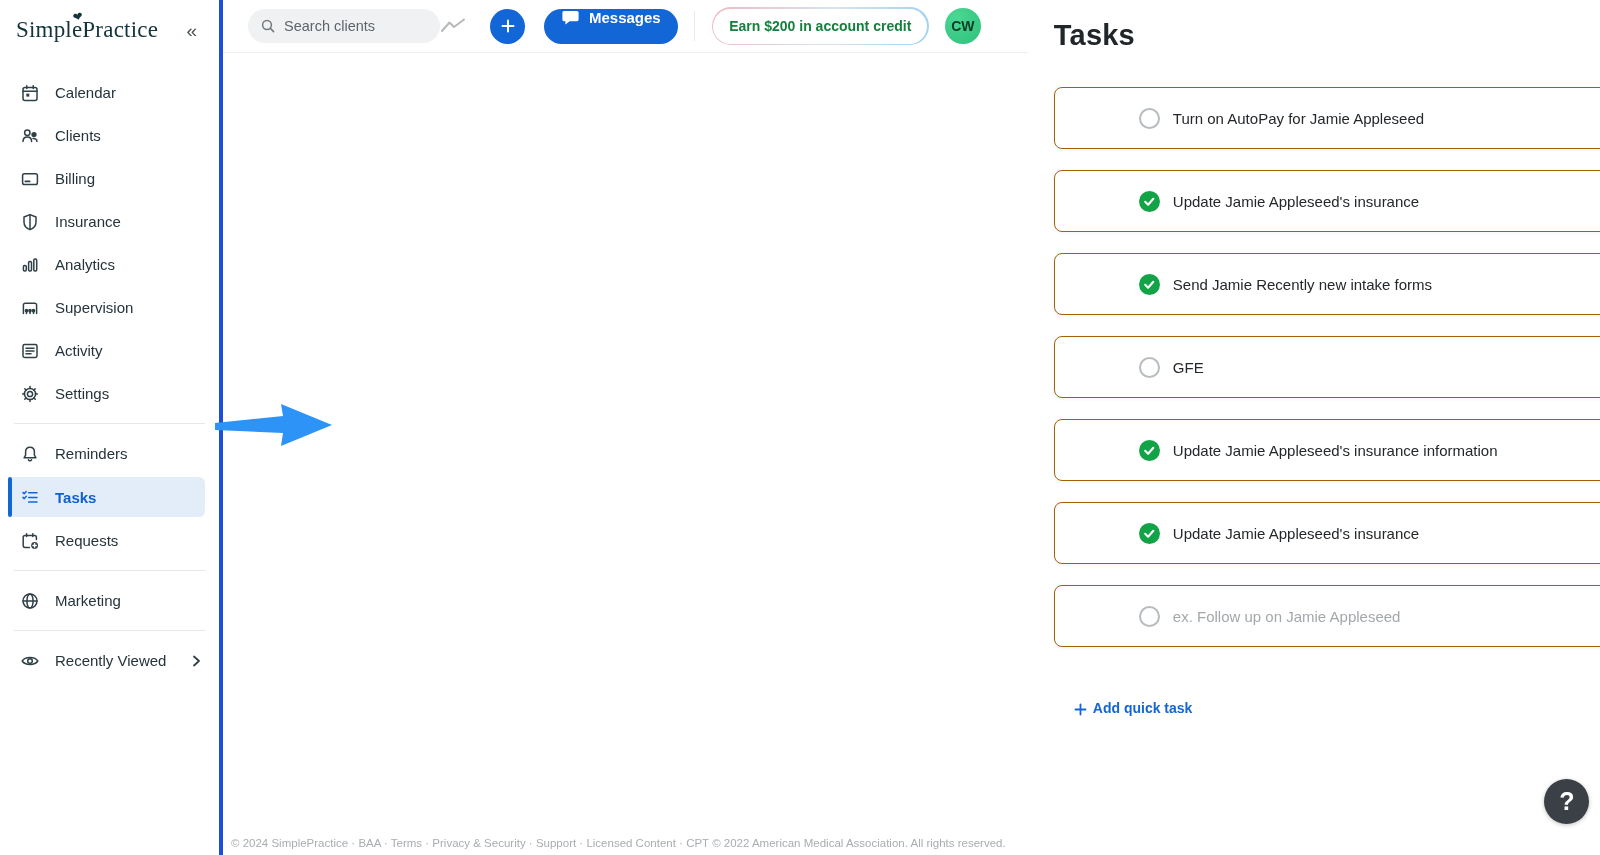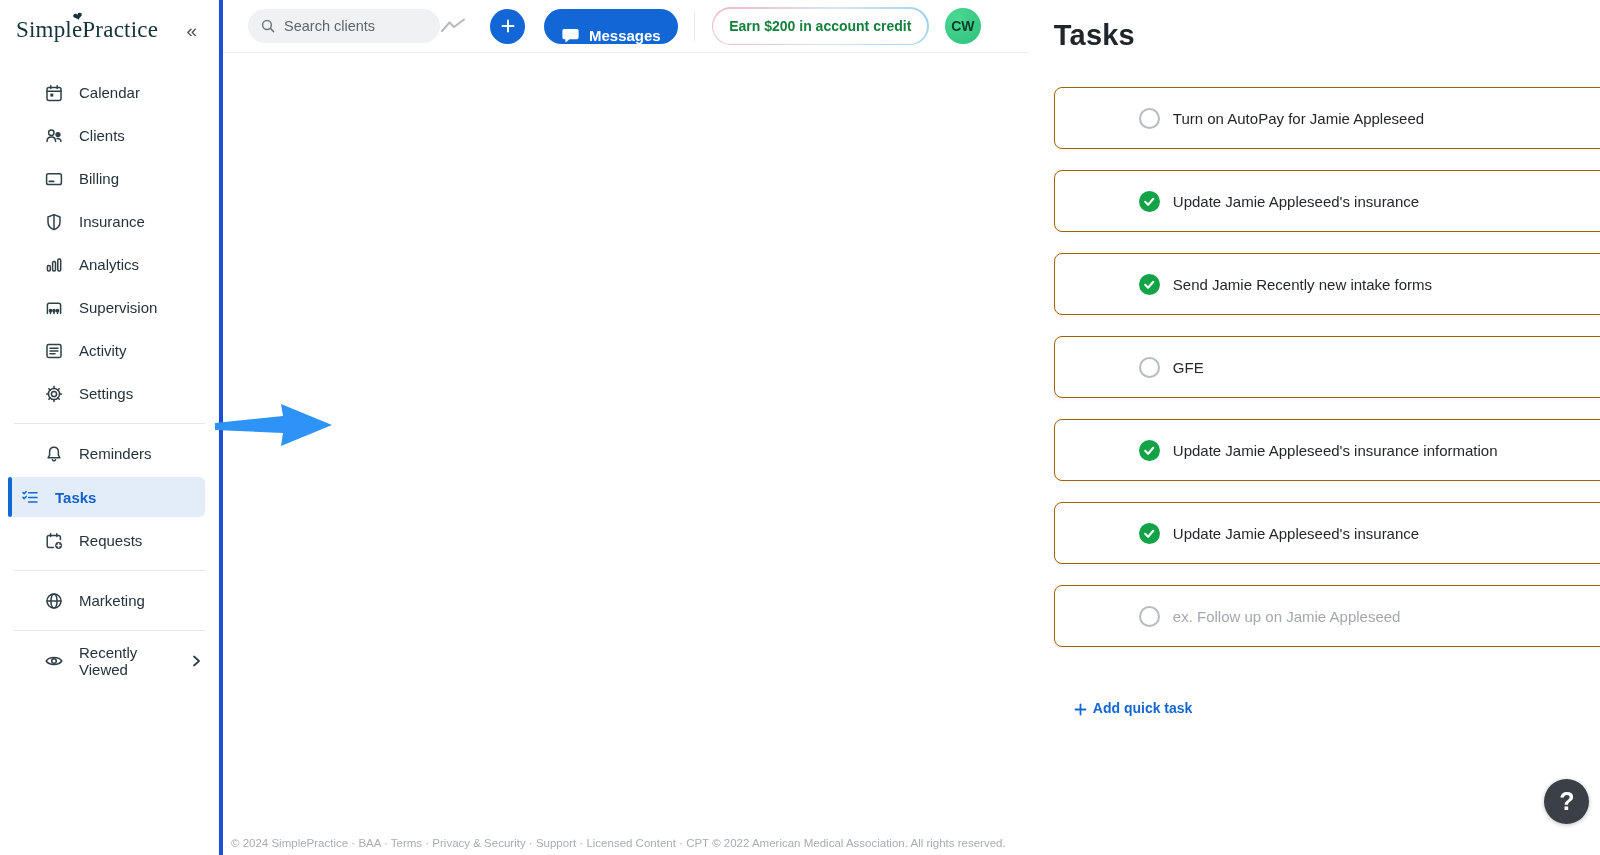--- a/index.html
+++ b/index.html
@@ -7,40 +7,40 @@
   body { font-family:"Liberation Sans", sans-serif; background:#fff; color:#22282d; }
   .app { position:relative; display:flex; width:1600px; height:855px; }
 
   
   .sidebar { width:223px; flex-shrink:0; background:#fff; border-right:4px solid #1d4ed8; display:flex; flex-direction:column; }
   .sidebar-header { display:flex; align-items:center; justify-content:space-between; padding:17px 22px 14px 16px; }
   .logo { position:relative; font-family:"Liberation Serif", serif; font-size:23px; color:#14333b; letter-spacing:.2px; white-space:nowrap; }
   .logo .heart { position:absolute; left:57px; top:-7px; font-size:12px; color:#14333b; transform:rotate(-14deg); font-family:"Liberation Sans",sans-serif; }
   .collapse-btn { font-size:19px; color:#46525a; cursor:pointer; line-height:1; }
   .nav { padding-top:14px; }
-  .nav-item { position:relative; display:flex; align-items:center; height:43px; padding-left:20px; font-size:15px; color:#25333b; cursor:pointer;margin-left:24px; }
+  .nav-item { position:relative; display:flex; align-items:center; height:43px; padding-left:20px; font-size:15px; color:#25333b; cursor:pointer; }
   .nav-item .nicon { width:20px; height:20px; margin-right:15px; flex-shrink:0; display:flex; align-items:center; justify-content:center; }
   .nav-item svg { stroke:#2f4047; fill:none; stroke-width:1.5; stroke-linecap:round; stroke-linejoin:round; }
   .nav-item.active { height:40px; margin:2px 14px 2px 8px; padding-left:12px; background:#e3edfa; border-radius:6px; color:#1160cb; font-weight:bold; }
   .nav-item.active svg { stroke:#1366d6; }
   .nav-item.active::before { content:""; position:absolute; left:0; top:0; width:4px; height:100%; background:#1366d6; border-radius:3px; }
   .nav-divider { height:1px; background:#e5e7e9; margin:8px 14px; }
   .nav-item .trail { margin-left:auto; margin-right:16px; display:flex; }
   .nav-item .trail svg { stroke:#2f4047; }
 
   
   .main { flex:1; display:flex; flex-direction:row; position:relative; background:#fff; }
   .topbar { height:53px; flex-shrink:0; display:flex; align-items:center; justify-content:space-between; padding:0 47px 0 25px; border-bottom:1px solid #eceef0; }
   .search-pill { width:192px; height:34px; background:#f0f1f2; border-radius:17px; display:flex; align-items:center; padding:0 12px; }
   .search-pill input { border:none; outline:none; background:transparent; font-size:14.5px; color:#3c4349; width:140px; margin-left:8px; font-family:"Liberation Sans",sans-serif; }
   .search-pill input::placeholder { color:#5d656c; }
   .topbar-right { display:flex; align-items:center; }
   .trend-icon { margin-right:24px; display:flex; }
   .plus-btn { width:35px; height:35px; border-radius:50%; background:#1366d6; display:flex; align-items:center; justify-content:center; cursor:pointer; margin-right:19px; }
-  .messages-btn { height:35px; border-radius:18px; background:#1366d6; color:#fff; font-weight:bold; font-size:15px; display:flex; align-items:flex-end; gap:9px; padding:0 17px; cursor:pointer; margin-right:16px; }
+  .messages-btn { height:35px; border-radius:18px; background:#1366d6; color:#fff; font-weight:bold; font-size:15px; display:flex; align-items:flex-start; gap:9px; padding:0 17px; cursor:pointer; margin-right:16px; }
   .vdivider { width:1px; height:30px; background:#e8eaec; margin-right:17px; }
   .earn-pill { border-radius:19px; padding:1.5px; background:linear-gradient(100deg,#f0b9c4,#d8e4ee 55%,#9fd2ef); cursor:pointer; margin-right:16px; }
   .earn-pill-inner { background:#fff; border-radius:17.5px; height:35px; display:flex; align-items:center; padding:0 16px; font-size:14px; font-weight:bold; color:#15803d; }
   .avatar { width:36px; height:36px; border-radius:50%; background:radial-gradient(circle at 32% 28%, #4bd893, #2dc07c); color:#0a3d25; font-weight:bold; font-size:14px; display:flex; align-items:center; justify-content:center; cursor:pointer; }
 
   
   .content { flex:1; padding:19px 47px 0 26px; position:relative; }
   .content-header { display:flex; align-items:center; justify-content:space-between; }
   .page-title { font-size:29px; line-height:32px; font-weight:bold; color:#21262b; letter-spacing:.2px; }
   .create-btn { background:#1366d6; color:#fff; border:none; border-radius:5px; height:31px; padding:0 13px; font-size:15px; font-weight:bold; font-family:"Liberation Sans",sans-serif; cursor:pointer; }

